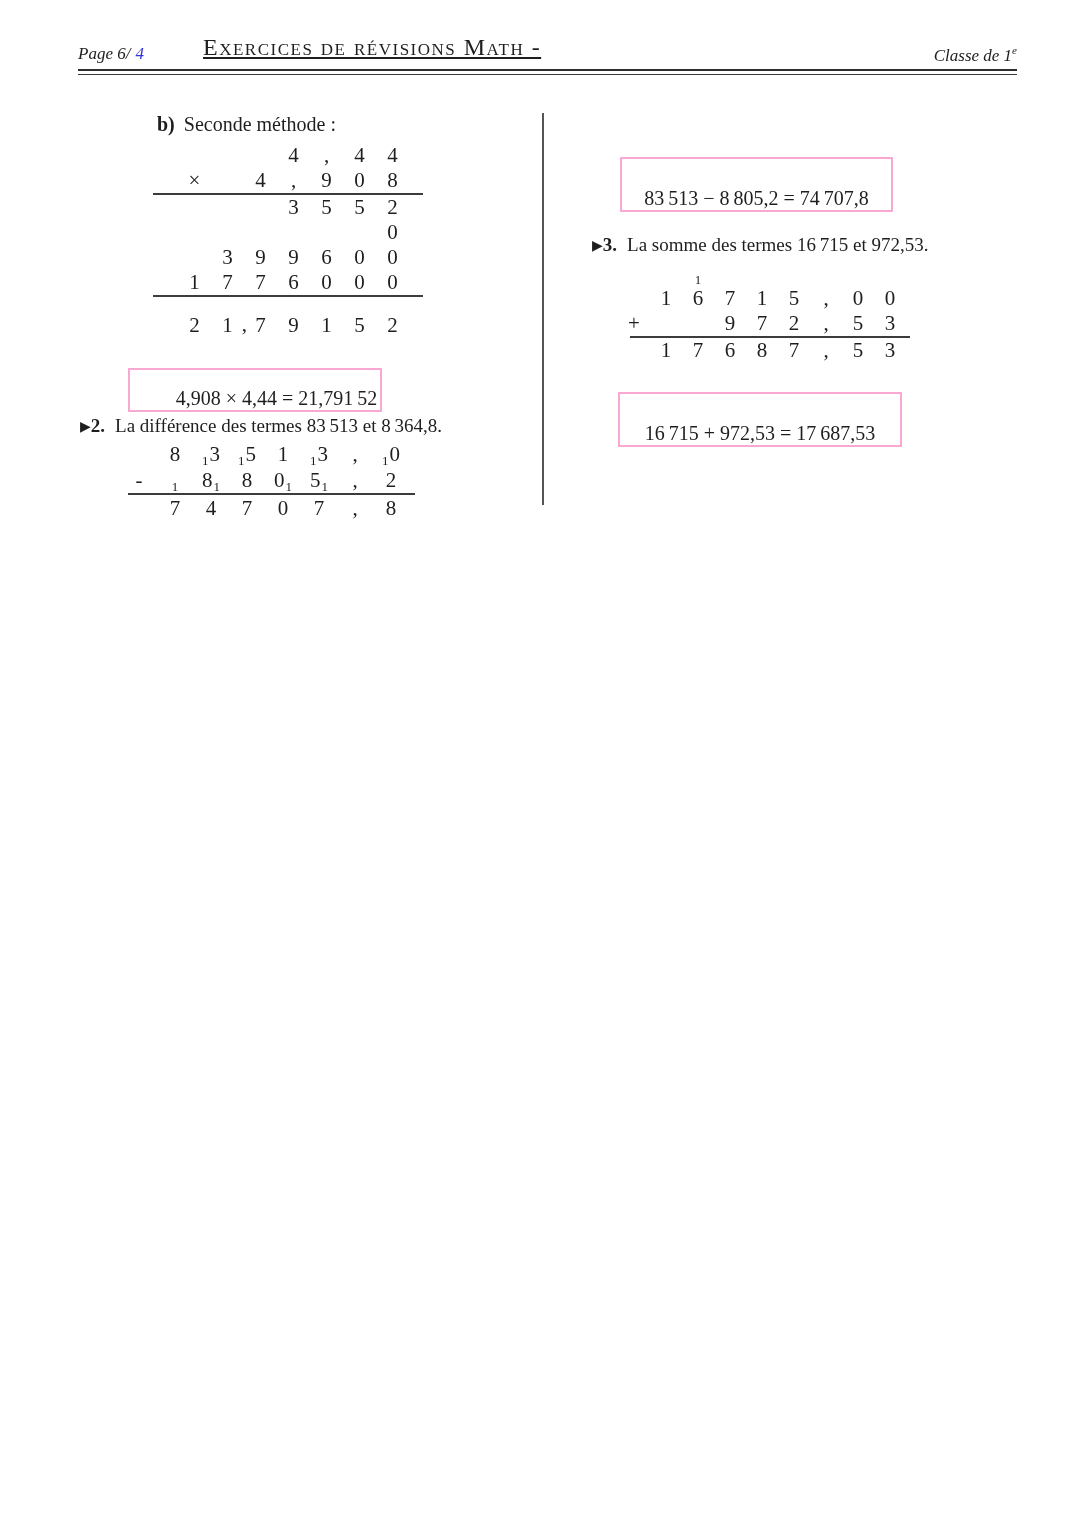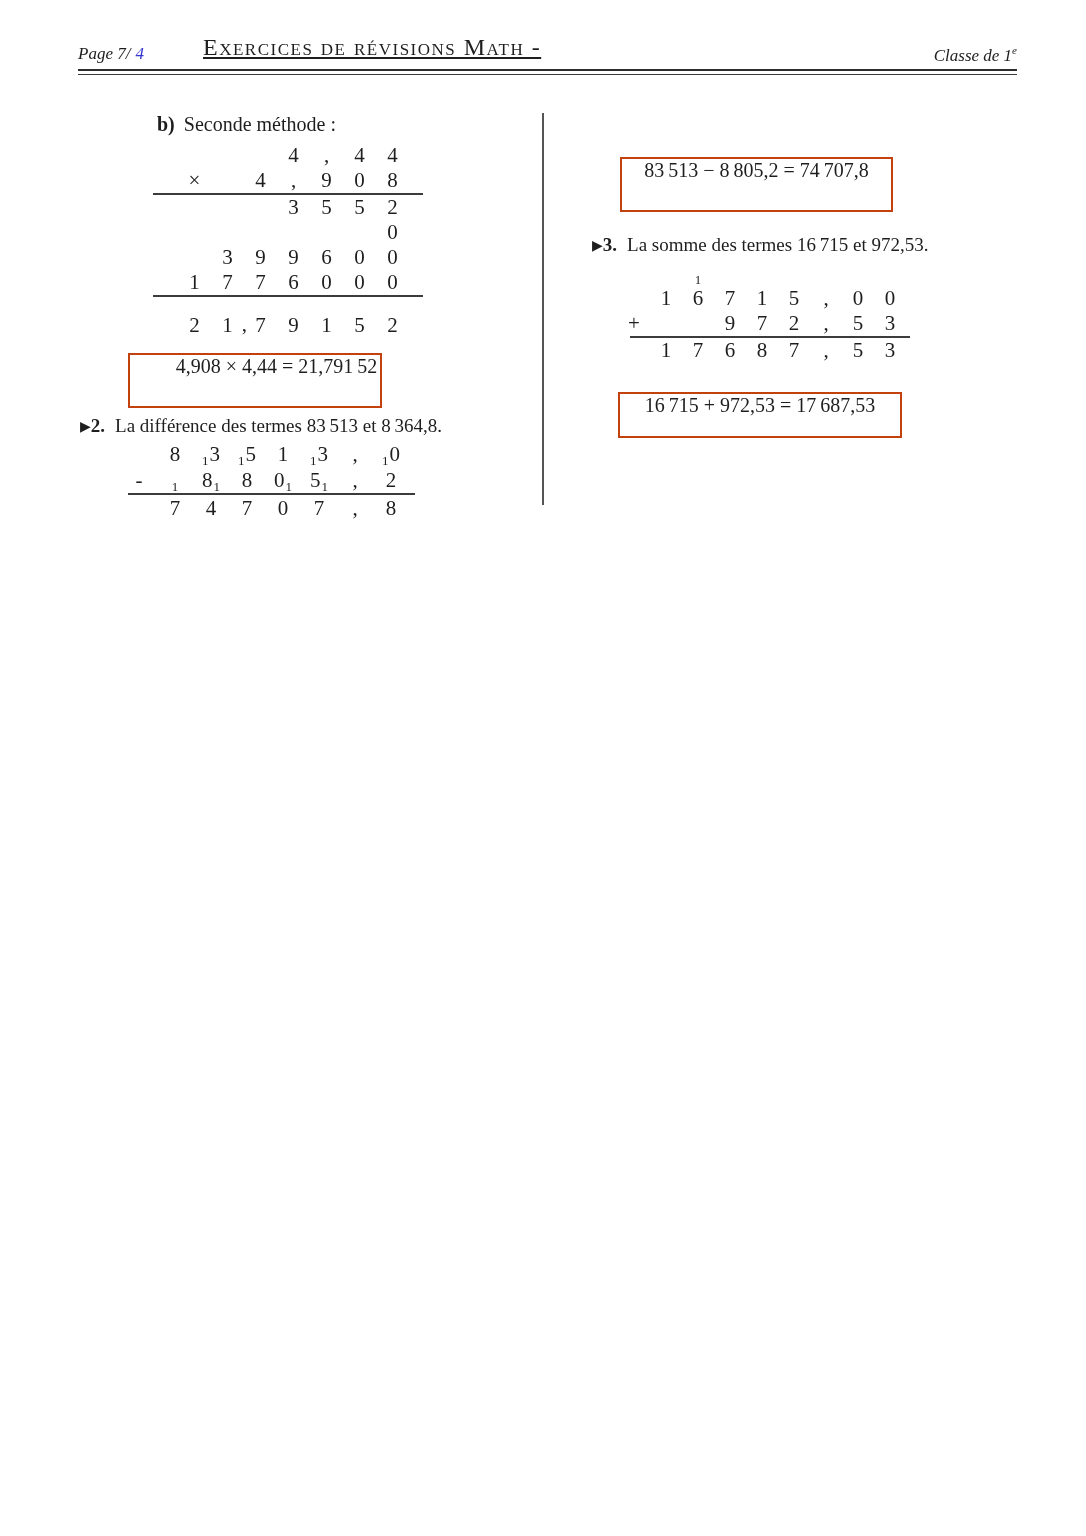--- a/index.html
+++ b/index.html
@@ -43,35 +43,35 @@
   #add-grid .g-cell{width:32px;}
   #add-grid .g-row:first-child{height:18px;line-height:18px;}
   #add-grid .g-rule{margin-left:12px;margin-right:-4px;}
   .sub{font-size:13px;}
   .sub.pre{margin-right:1px;vertical-align:-4px;}
   .sub.post{margin-left:1px;vertical-align:-4px;}
   .small-d{font-size:13px;vertical-align:-4px;}
   .carry-d{font-size:13px;}
   .comma-after{position:absolute;right:-3px;bottom:1px;}
   
-  .rbox{position:absolute;border:2px solid #c2410c;box-sizing:border-box;
-        display:flex;align-items:flex-start;justify-content:center;font-size:20px;white-space:nowrap;}
-  #box-mult{left:128px;top:353px;width:254px;height:55px;padding-left:43px;}
+  .rbox{position:absolute;border:2px solid #f9a8d4;box-sizing:border-box;
+        display:flex;align-items:flex-end;justify-content:center;font-size:20px;white-space:nowrap;}
+  #box-mult{left:128px;top:368px;width:254px;height:44px;padding-left:43px;}
   #box-sub{left:620px;top:157px;width:273px;height:55px;}
-  #box-add{left:618px;top:392px;width:284px;height:46px;}
+  #box-add{left:618px;top:392px;width:284px;height:55px;}
   
   .footer{position:absolute;left:0;top:1474px;width:100%;text-align:center;font-style:italic;font-size:18px;}
 </style>
 </head>
 <body>
 
 <div class="page">
 
   <div class="hdr-page">
-    <span>Page 7/</span><a href="#" class="lnk" style="color: rgb(52, 52, 211);">4</a>
+    <span>Page 6/</span><a href="#" class="lnk" style="color: rgb(52, 52, 211);">4</a>
   </div>
   <div class="hdr-title">Exercices de révisions Math -</div>
   <div class="hdr-classe">
     <span>Classe de 1</span><sup>e</sup>
   </div>
   <div class="rule-thick"></div>
   <div class="rule-thin"></div>
 
   <div class="vdivider"></div>
 

